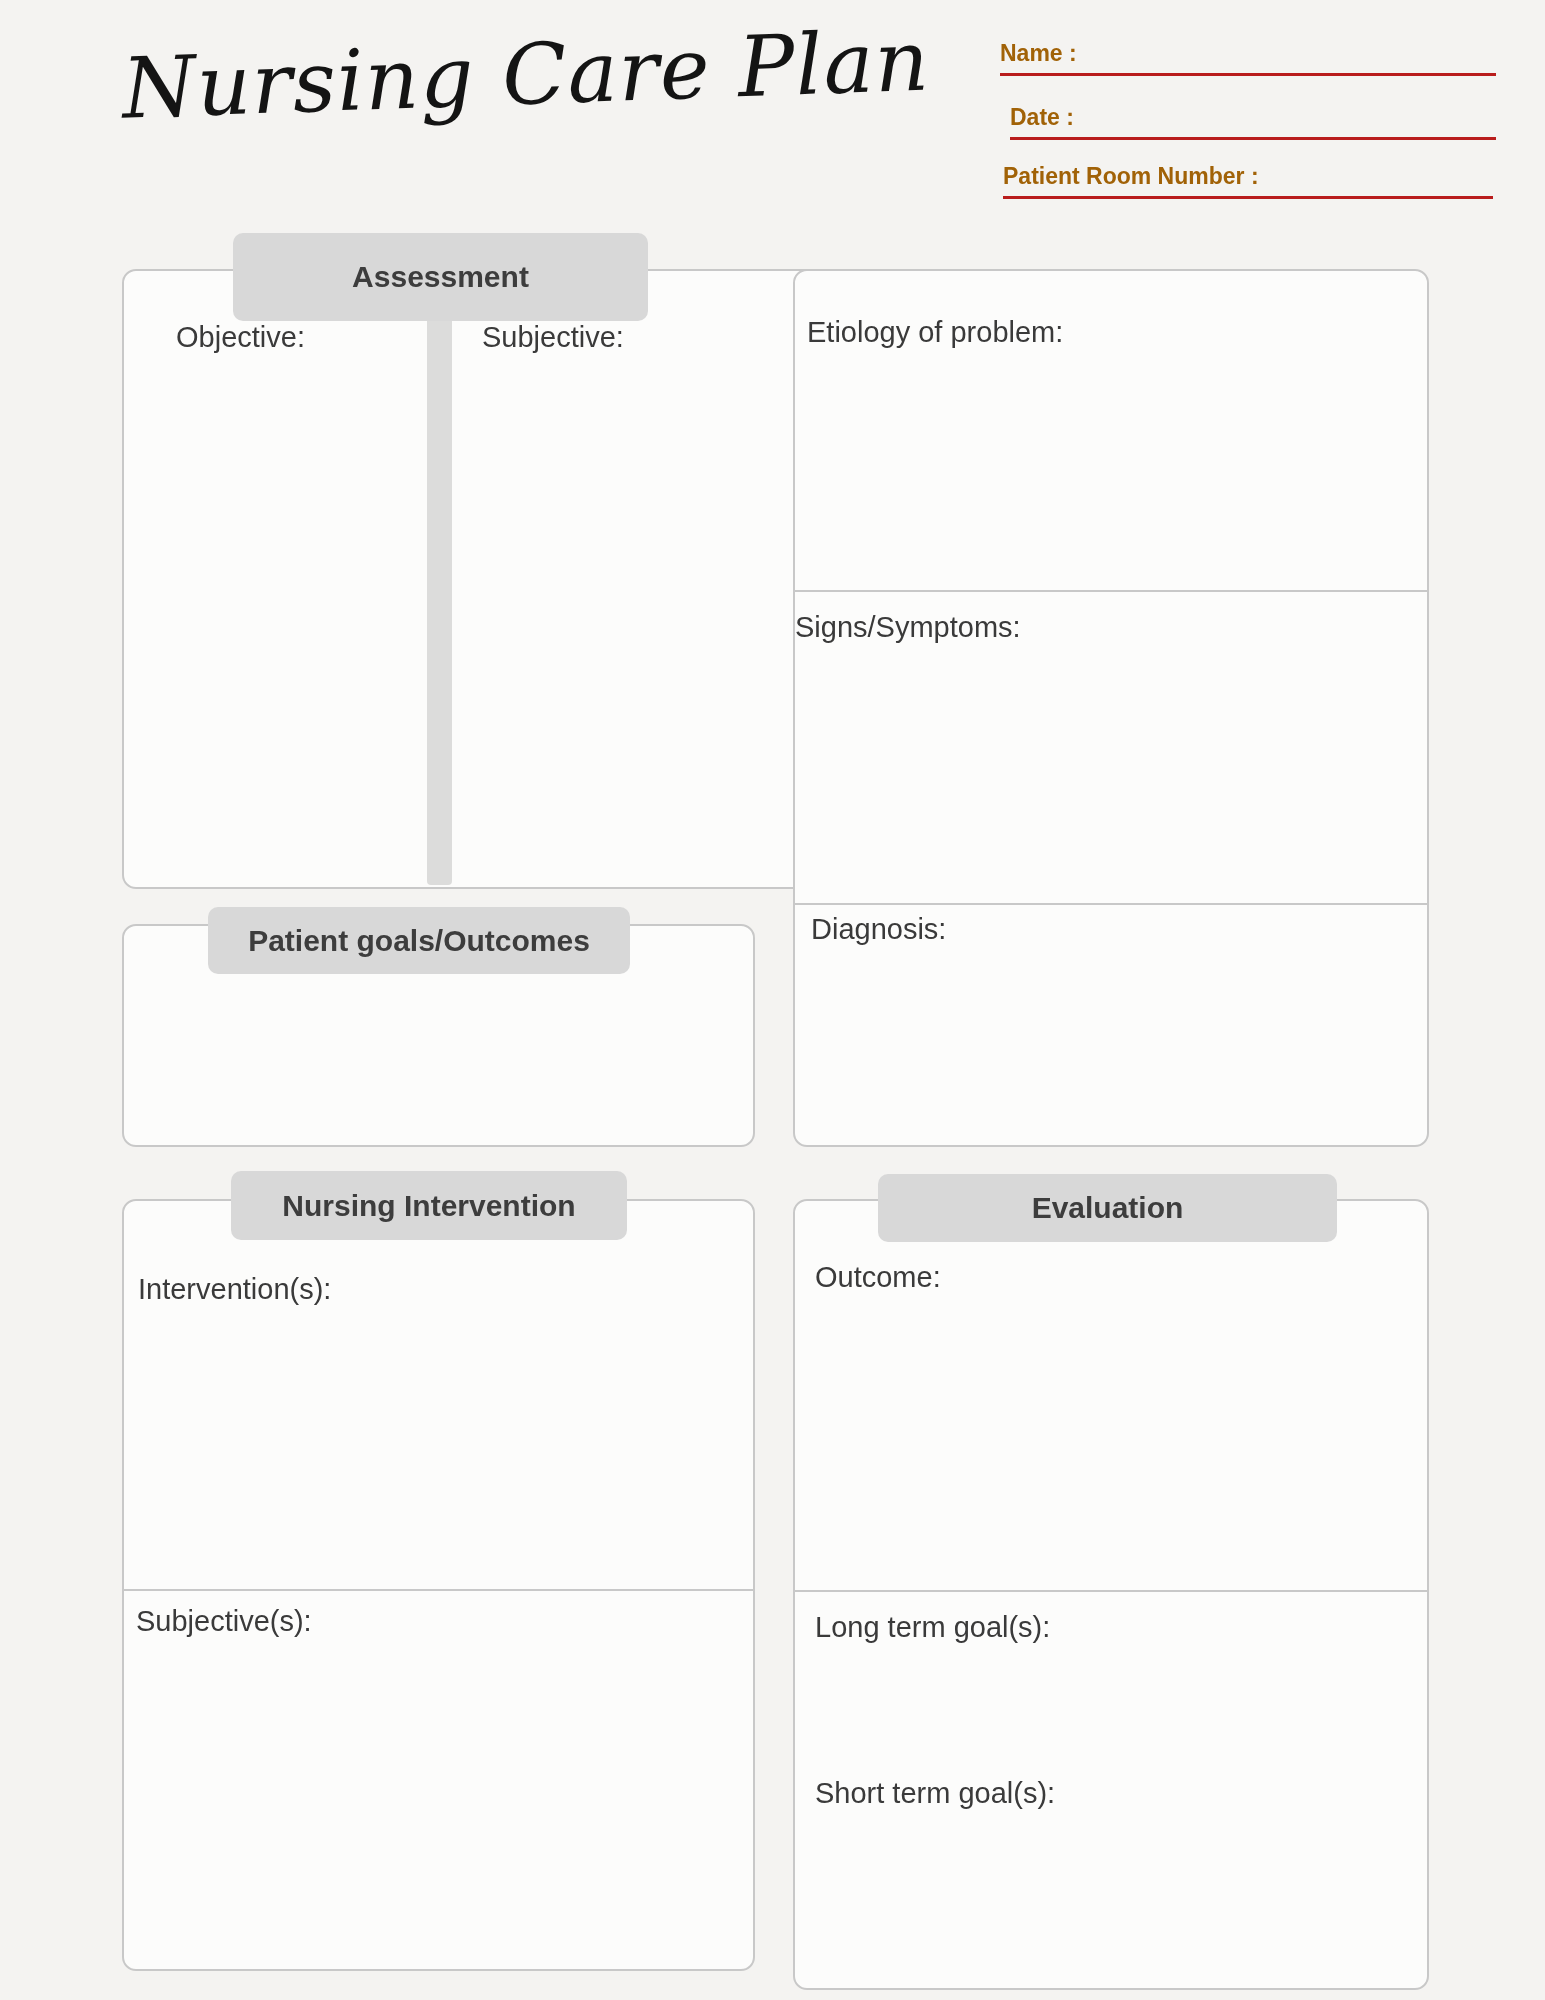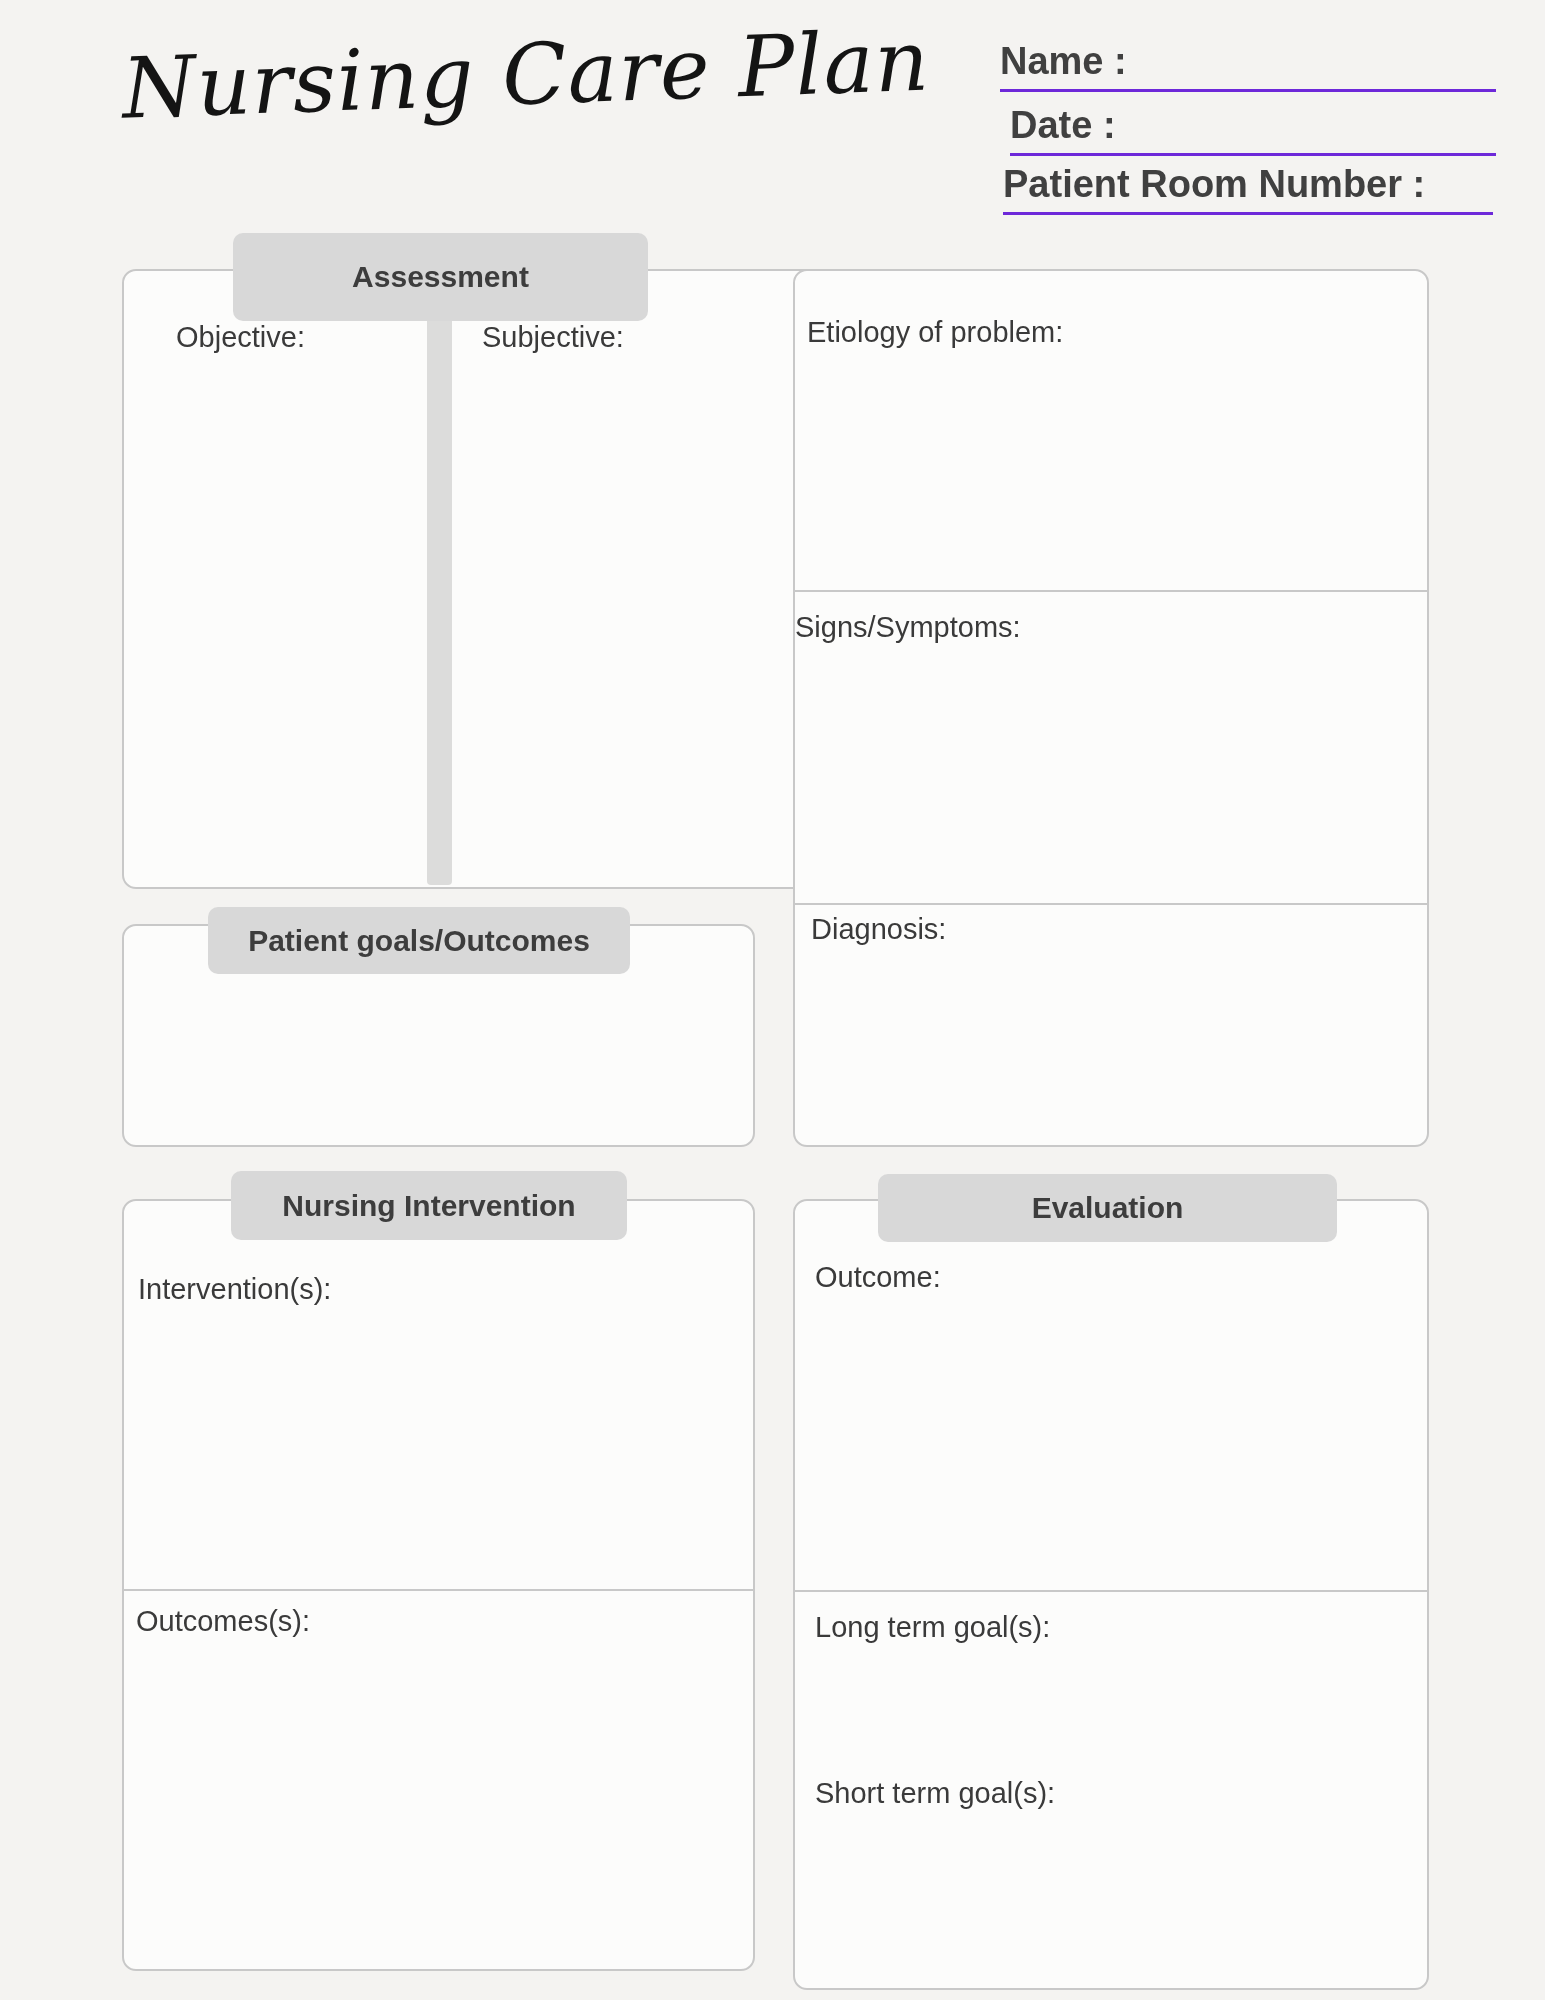--- a/index.html
+++ b/index.html
@@ -21,25 +21,25 @@
     font-style:italic;
     font-weight:400;
     font-size:84px;
     letter-spacing:1px;
     color:#141414;
     transform:rotate(-2deg);
     white-space:nowrap;
   }
   .hdr-row {
     position:absolute;
-    border-bottom:3px solid #6d28d9;
+    border-bottom:3px solid #b91c1c;
     padding-bottom:6px;
     font-weight:700;
-    font-size:38px;
-    color:#404040;
+    font-size:23px;
+    color:#a16207;
     white-space:nowrap;
   }
   .hdr-name { left:1000px; top:40px;  width:496px; }
   .hdr-date { left:1010px; top:104px; width:486px; }
   .hdr-room { left:1003px; top:163px; width:490px; }
 
   .panel {
     position:absolute;
     background:#fcfcfb;
     border:2px solid #c8c8c8;
@@ -160,21 +160,21 @@
   <div class="panel panel-goals">
     <div class="input-area" style="left:10px; top:60px; width:608px; height:150px;"></div>
   </div>
 
   <div class="tab tab-intervention">
     <span>Nursing Intervention</span>
   </div>
   <div class="panel panel-intervention">
     <div class="field-label lbl-interventions">Intervention(s):</div>
     <div class="hdivider div-intervention"></div>
-    <div class="field-label lbl-rationales">Outcomes(s):</div>
+    <div class="field-label lbl-rationales">Subjective(s):</div>
     <div class="input-area" style="left:10px; top:115px; width:608px; height:260px;"></div>
     <div class="input-area" style="left:10px; top:450px; width:608px; height:300px;"></div>
   </div>
 
   <div class="tab tab-evaluation">
     <span>Evaluation</span>
   </div>
   <div class="panel panel-evaluation">
     <div class="field-label lbl-outcome">Outcome:</div>
     <div class="hdivider div-evaluation"></div>

